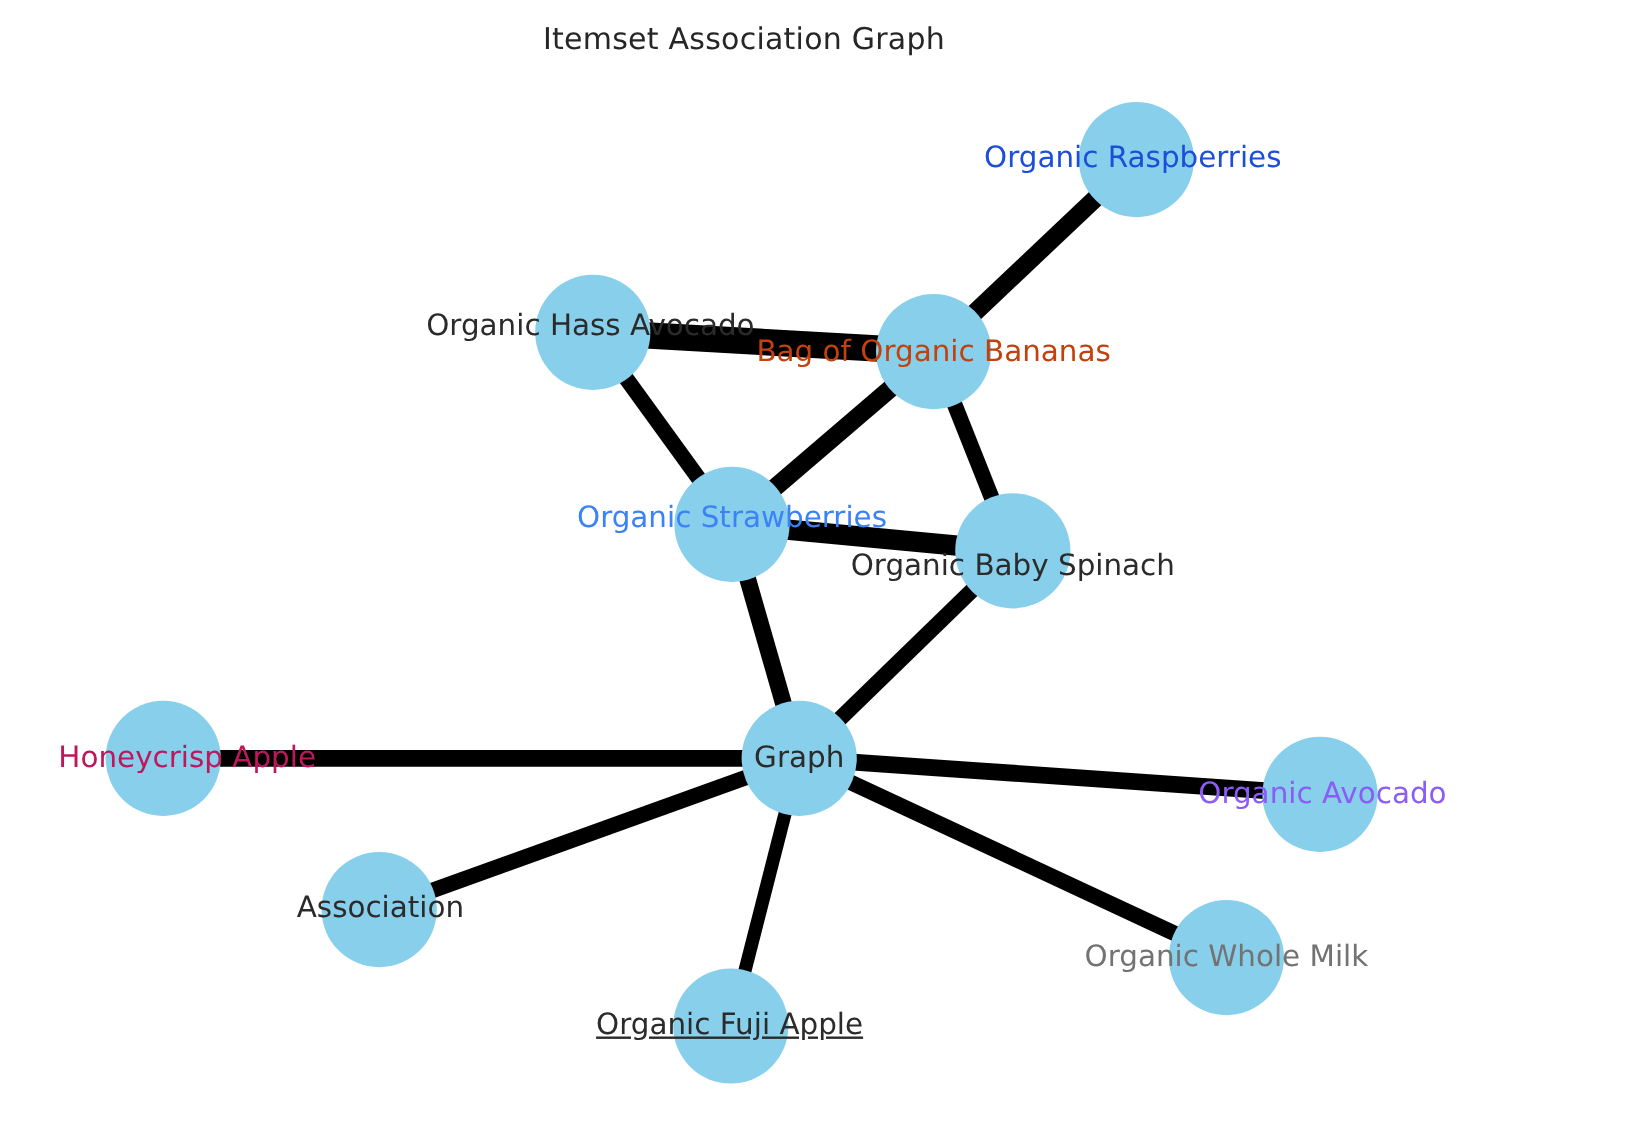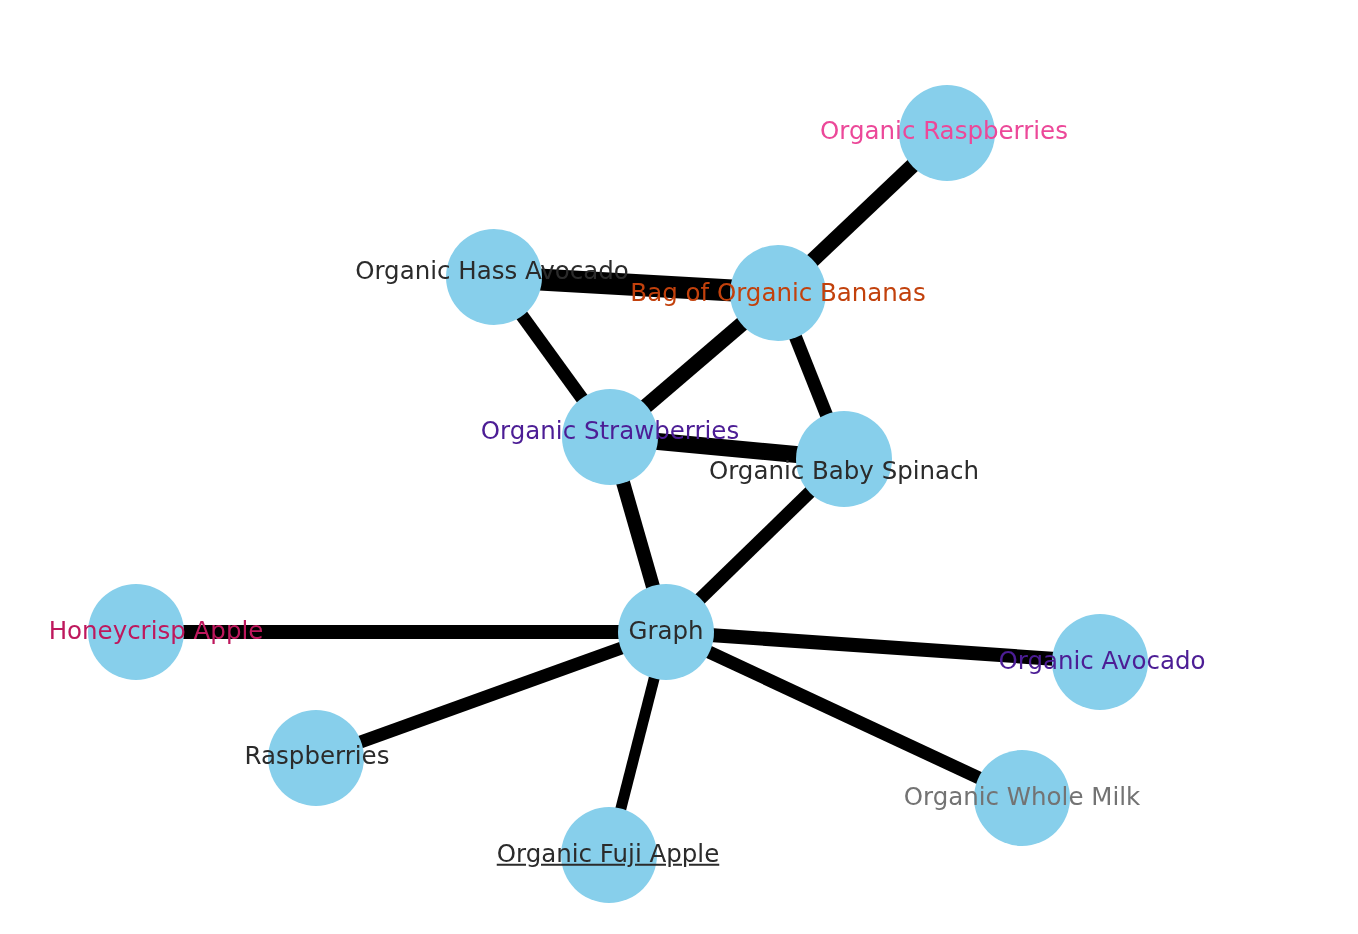--- a/index.html
+++ b/index.html
@@ -87,27 +87,28 @@
       <div class="node-circle" title="Organic Strawberries" style="left: 610px; top: 437px; width: 96px; height: 96px; background: rgb(135, 207, 235);"></div>
       <div class="node-circle" title="Organic Baby Spinach" style="left: 844px; top: 459px; width: 96px; height: 96px; background: rgb(135, 207, 235);"></div>
       <div class="node-circle" title="Banana" style="left: 666px; top: 632px; width: 96px; height: 96px; background: rgb(135, 207, 235);"></div>
       <div class="node-circle" title="Honeycrisp Apple" style="left: 136px; top: 632px; width: 96px; height: 96px; background: rgb(135, 207, 235);"></div>
       <div class="node-circle" title="Organic Avocado" style="left: 1100px; top: 662px; width: 96px; height: 96px; background: rgb(135, 207, 235);"></div>
       <div class="node-circle" title="Strawberries" style="left: 316px; top: 758px; width: 96px; height: 96px; background: rgb(135, 207, 235);"></div>
       <div class="node-circle" title="Organic Whole Milk" style="left: 1022px; top: 798px; width: 96px; height: 96px; background: rgb(135, 207, 235);"></div>
       <div class="node-circle" title="Organic Fuji Apple" style="left: 609px; top: 855px; width: 96px; height: 96px; background: rgb(135, 207, 235);"></div>
     </div>
   <div id="labels-layer">
-      <div class="node-label" style="left: 944px; top: 131px; color: #ec4899; text-align: right;">Organic Raspberries</div>
+      <div class="node-label" style="left: 944px; top: 131px; color: #1d4ed8; text-align: right;">Organic Raspberries</div>
       <div class="node-label" style="left: 492px; top: 271px; color: rgb(43, 43, 43); text-align: center;">Organic Hass Avocado</div>
       <div class="node-label" style="left: 778px; top: 293px; color: #c2410c;">Bag of Organic Bananas</div>
-      <div class="node-label" style="left: 610px; top: 431px; color: #4c1d95;">Organic Strawberries</div>
+      <div class="node-label" style="left: 610px; top: 431px; color: #3b82f6;">Organic Strawberries</div>
       <div class="node-label" style="left: 844px; top: 471px; color: rgb(43, 43, 43);">Organic Baby Spinach</div>
       <div class="node-label" style="left: 666px; top: 631px; color: rgb(43, 43, 43);">Graph</div>
       <div class="node-label" style="left: 156px; top: 631px; color: #be185d;">Honeycrisp Apple</div>
-      <div class="node-label" style="left: 1102px; top: 661px; color: #4c1d95;">Organic Avocado</div>
-      <div class="node-label" style="left: 317px; top: 756px; color: rgb(43, 43, 43);">Raspberries</div>
+      <div class="node-label" style="left: 1102px; top: 661px; color: #8b5cf6;">Organic Avocado</div>
+      <div class="node-label" style="left: 317px; top: 756px; color: rgb(43, 43, 43);">Association</div>
       <div class="node-label" style="left: 1022px; top: 797px; color: #737373;">Organic Whole Milk</div>
       <div class="node-label" style="left: 608px; top: 854px; color: rgb(43, 43, 43); text-decoration: underline;">Organic Fuji Apple</div>
     </div>
 
+  <div id="figure-title">Itemset Association Graph</div>
 
 </div>
 
 </body></html>

